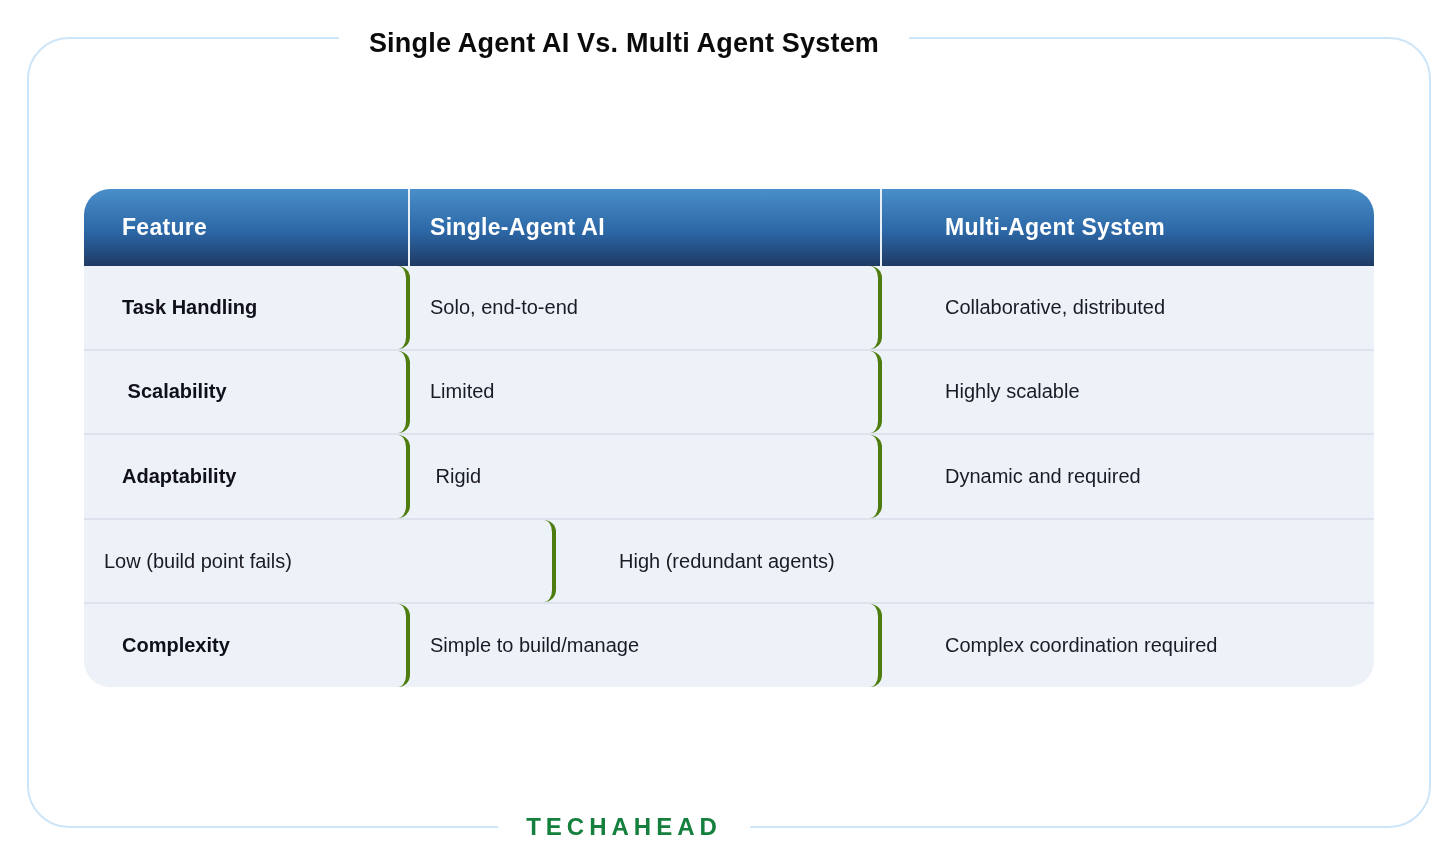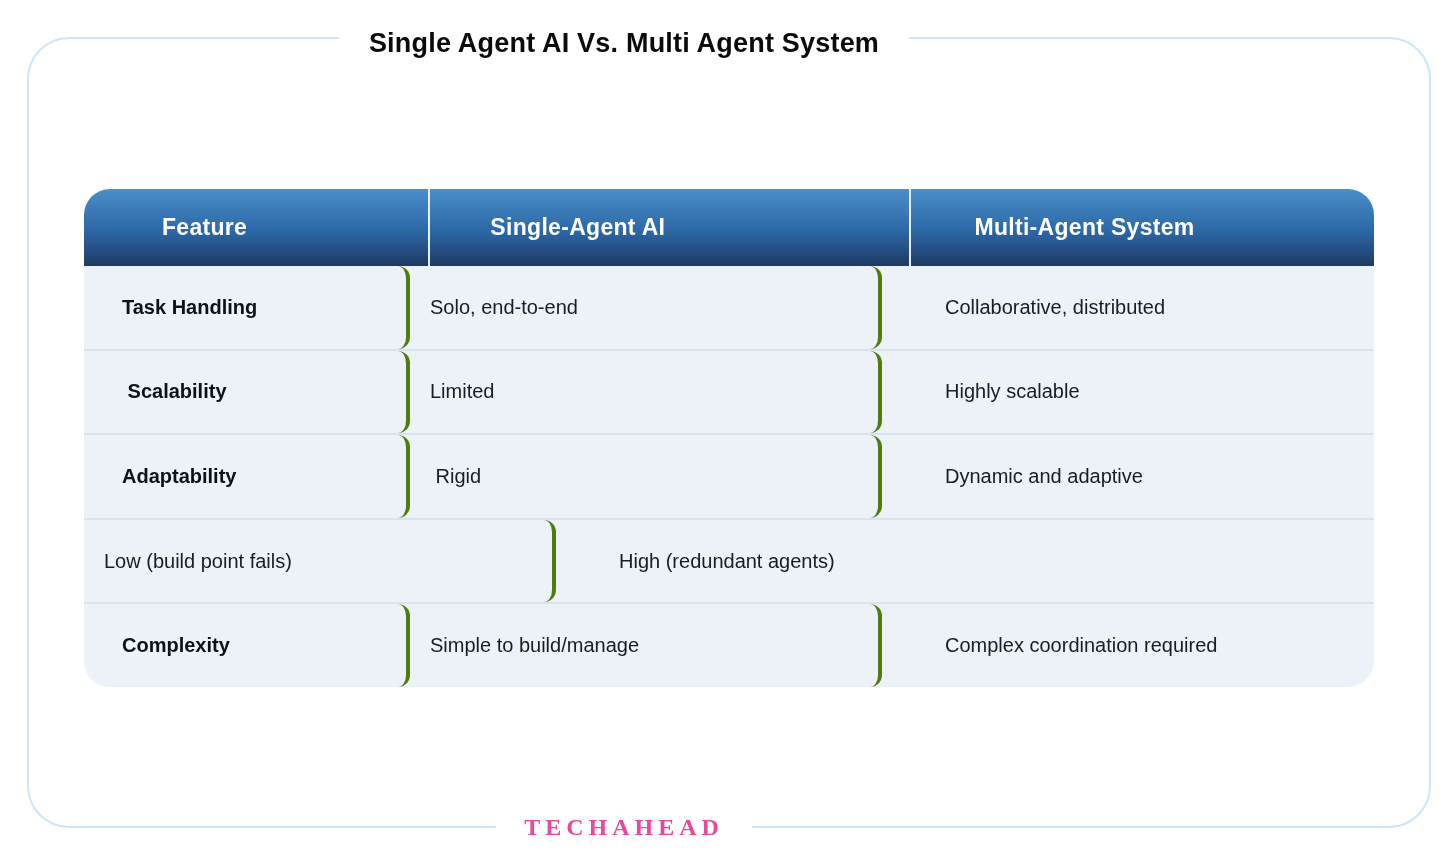--- a/index.html
+++ b/index.html
@@ -50,23 +50,22 @@
     top: 811px;
     left: 50%;
     transform: translateX(-50%);
     z-index: 3;
     background: #ffffff;
     padding: 0 28px;
     font-size: 24px;
     line-height: 32px;
     font-weight: 700;
     letter-spacing: 5px;
-    color: #ec4899;
+    color: #15803d;
     white-space: nowrap;
-    font-family: Liberation Serif, serif;
   }
   
   .table {
     position: absolute;
     left: 84px;
     top: 189px;
     width: 1290px;
     border-radius: 26px;
     overflow: hidden;
     z-index: 2;
@@ -98,21 +97,21 @@
     display: flex;
     align-items: center;
     box-sizing: border-box;
     font-size: 20px;
     color: #1b1b26;
     white-space: pre-wrap;
   }
   .c1 { width: 326px; padding-left: 38px; }
   .c2 { width: 472px; padding-left: 20px; }
   .c3 { width: 492px; padding-left: 63px; }
-  .hcell.c1, .hcell.c2 { border-right: 2px solid #e9eff7; margin-left: 40px; }
+  .hcell.c1, .hcell.c2 { border-right: 2px solid #e9eff7; }
   .cell.c1, .cell.c2 { border-right: 4px solid #4d7c0f; border-radius: 12px; }
   .cell.feature {
     font-weight: 700;
     color: #10101a;
   }
 </style>
 </head>
 <body>
 
 <div class="canvas">
@@ -137,21 +136,21 @@
 
     <div class="row">
       <div class="cell feature c1"> Scalability</div>
       <div class="cell c2">Limited</div>
       <div class="cell c3">Highly scalable</div>
     </div>
 
     <div class="row">
       <div class="cell feature c1">Adaptability</div>
       <div class="cell c2"> Rigid</div>
-      <div class="cell c3">Dynamic and adaptive</div>
+      <div class="cell c3">Dynamic and required</div>
     </div>
 
     <div class="row">
       <div class="cell c2">Low (build point fails)</div>
       <div class="cell c3">High (redundant agents)</div>
     </div>
 
     <div class="row">
       <div class="cell feature c1">Complexity</div>
       <div class="cell c2">Simple to build/manage</div>

